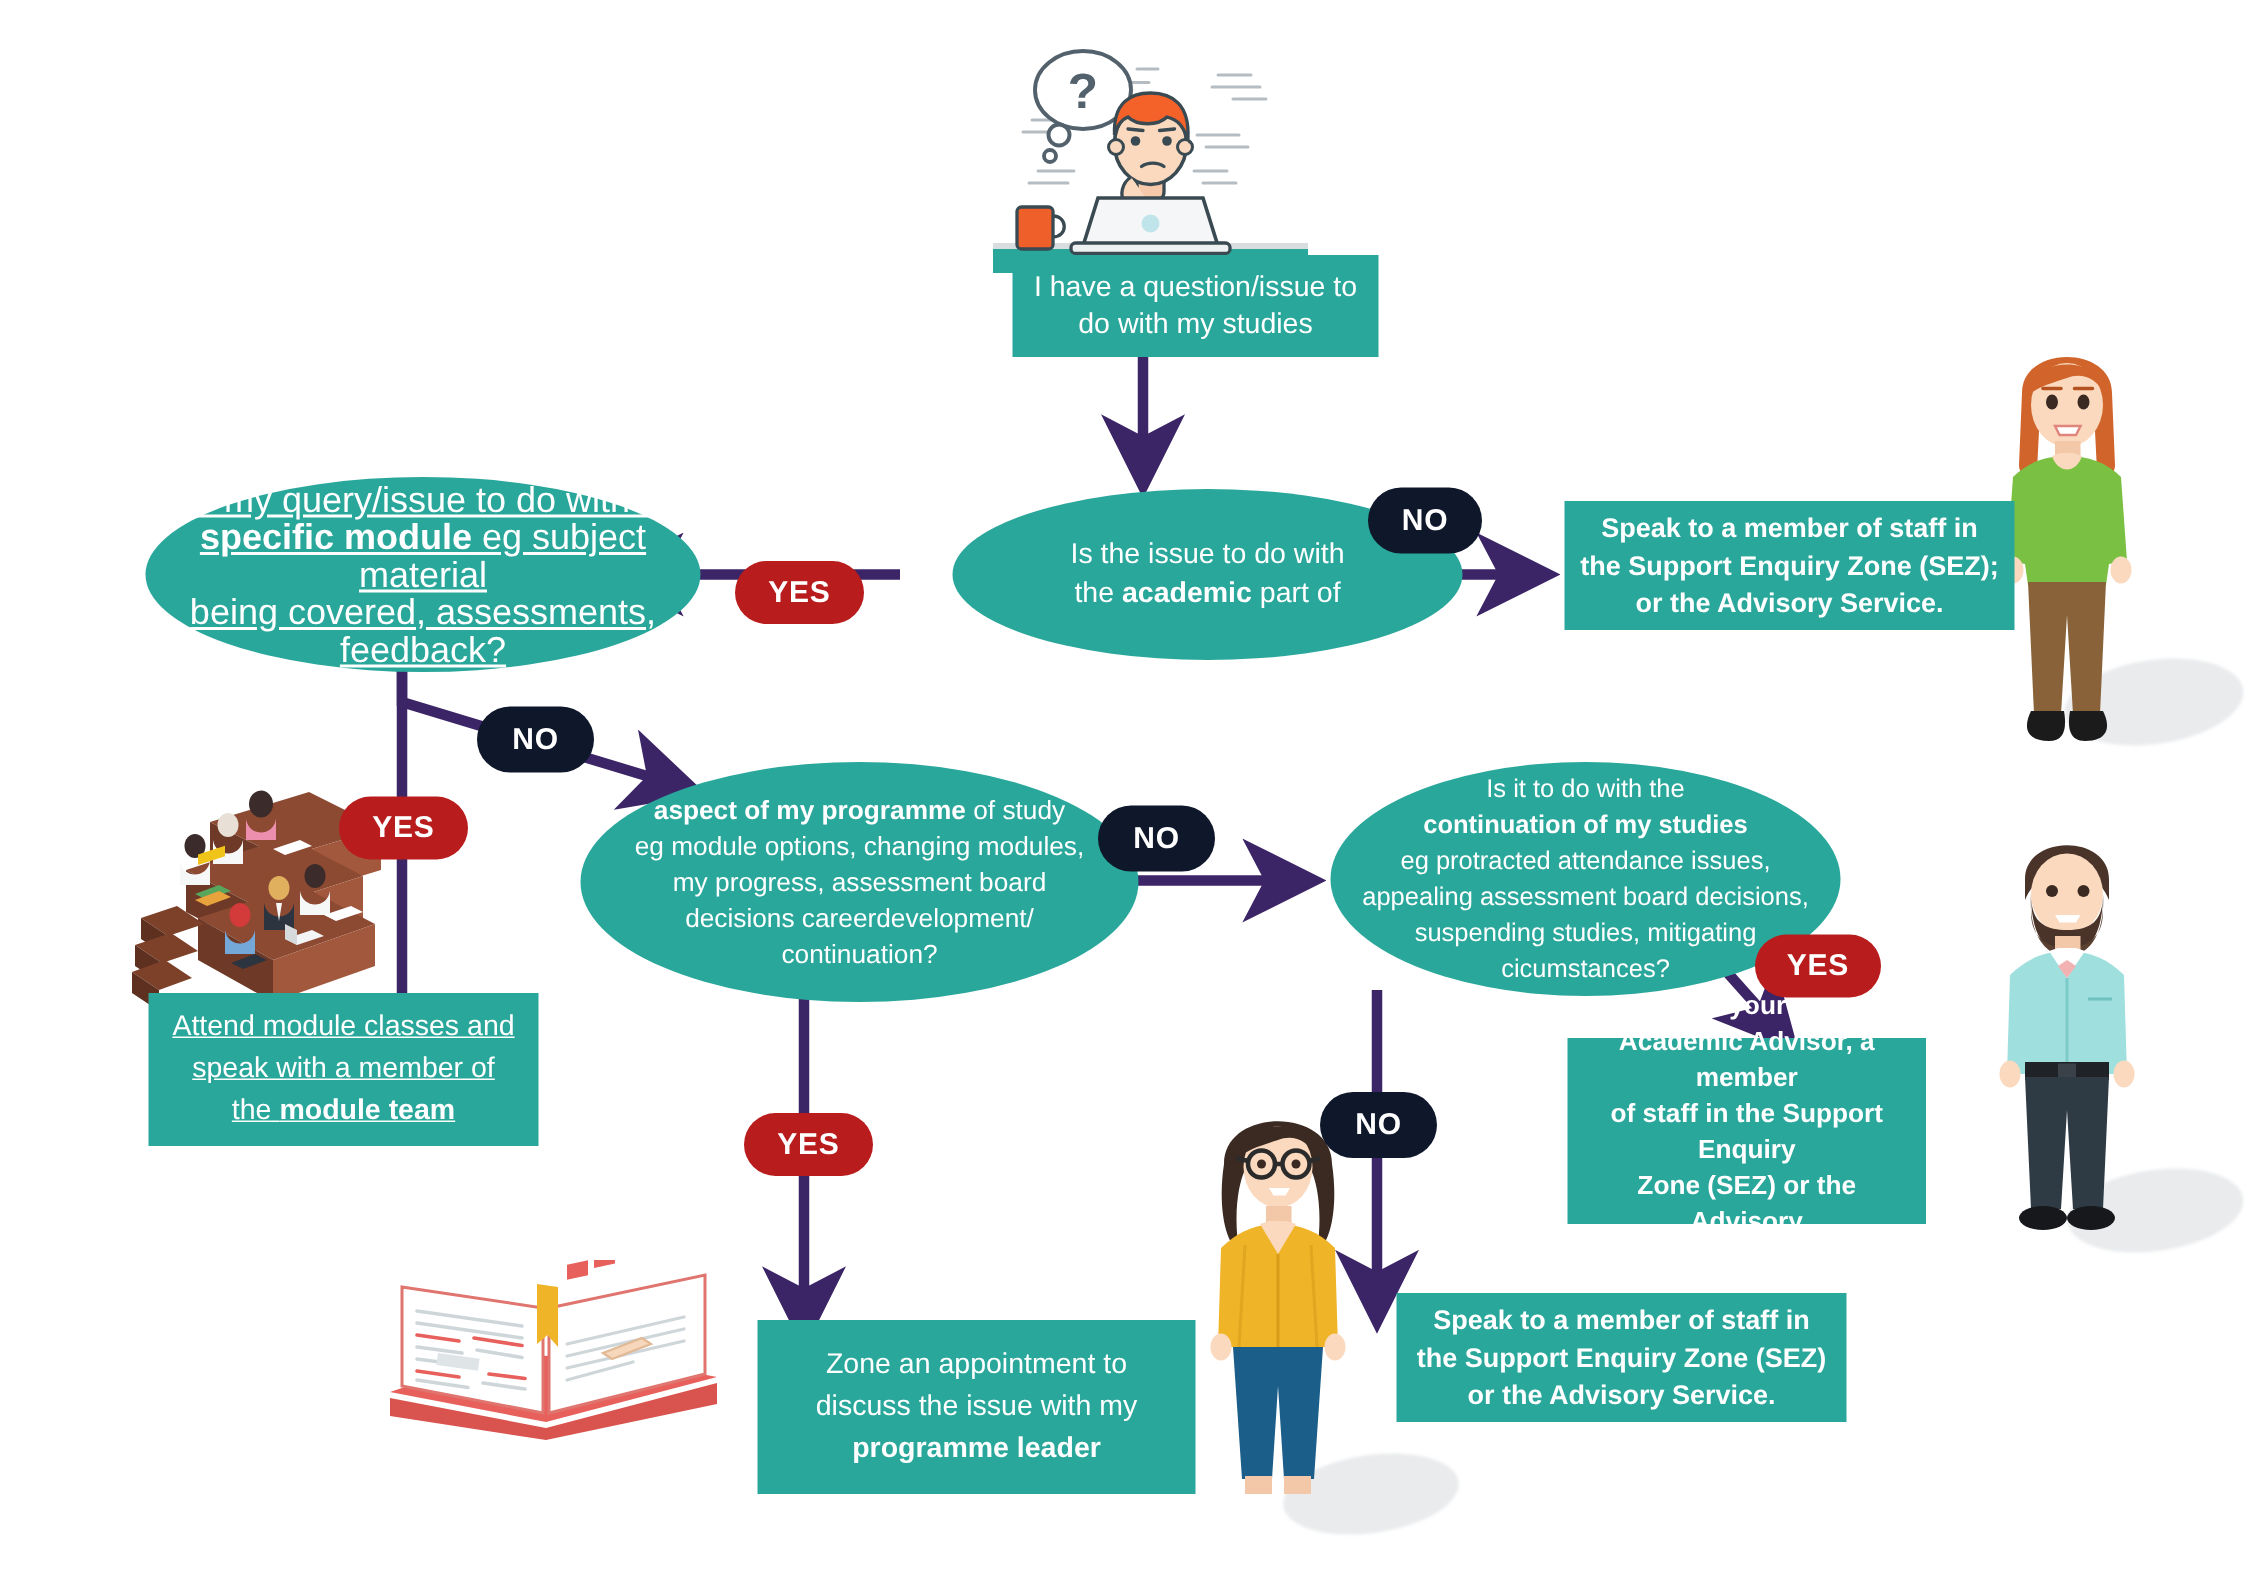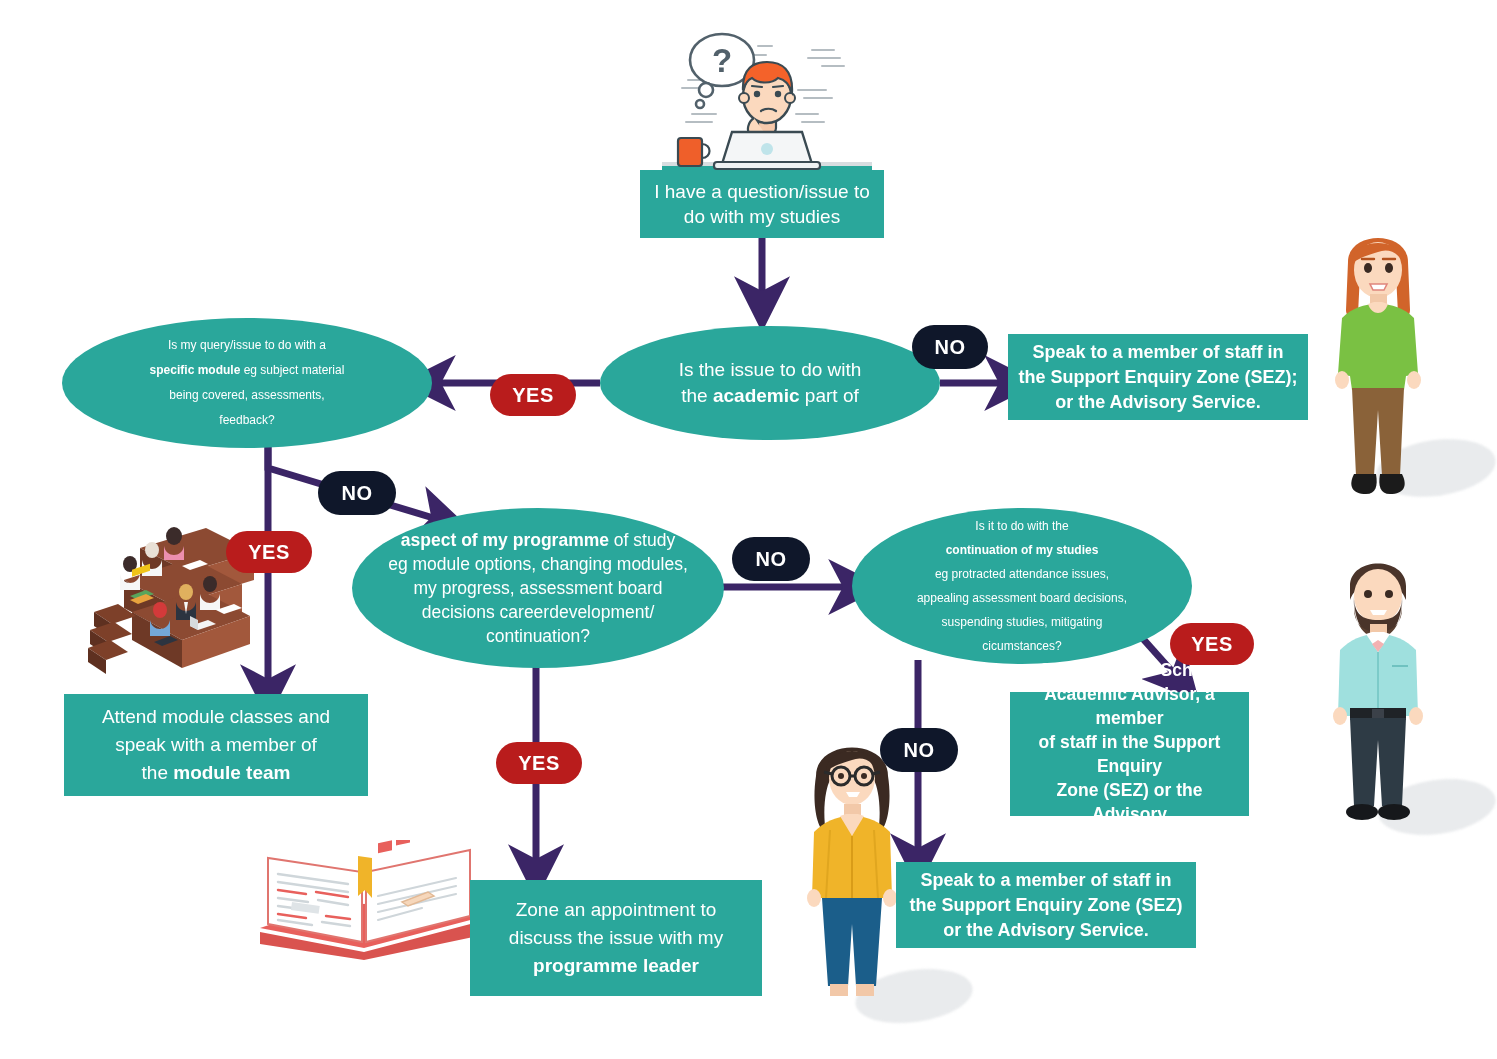--- a/index.html
+++ b/index.html
@@ -17,20 +17,21 @@
   #edges{position:absolute;left:0;top:0;width:1497px;height:1059px;}
   .node{
     position:absolute;
     box-sizing:border-box;
     display:flex;
     align-items:center;
     justify-content:center;
     text-align:center;
     color:#ffffff;
     background:#2aa79b;
+    margin-left:35px;
   }
   .node .inner{width:100%;padding:0 10px;box-sizing:border-box;}
   .rect{}
   .ellipse{border-radius:50%;}
   .t-bold{font-weight:700;}
   .badge{
     position:absolute;
     display:flex;
     align-items:center;
     justify-content:center;
@@ -341,21 +342,21 @@
   <div class="node ellipse" style="left:600px;top:326px;width:340px;height:114px;">
     <div class="inner" style="font-size:19px;line-height:26px;">
       <div>Is the issue to do with</div>
       <div>
         <span>the </span><b>academic</b><span> part of</span>
       </div>
     </div>
   </div>
 
   <div class="node ellipse" style="left:62px;top:318px;width:370px;height:130px;">
-    <div class="inner" style="font-size:12px;line-height:25px;">
+    <div class="inner" style="font-size:24px;line-height:25px;text-decoration:underline;">
       <div>Is my query/issue to do with a</div>
       <div>
         <b>specific module</b><span> eg subject material</span>
       </div>
       <div>being covered, assessments,</div>
       <div>feedback?</div>
     </div>
   </div>
 
   <div class="node rect" style="left:1008px;top:334px;width:300px;height:86px;">
@@ -372,31 +373,31 @@
         <b>aspect of my programme</b><span> of study</span>
       </div>
       <div>eg module options, changing modules,</div>
       <div>my progress, assessment board</div>
       <div>decisions careerdevelopment/</div>
       <div>continuation?</div>
     </div>
   </div>
 
   <div class="node ellipse" style="left:852px;top:508px;width:340px;height:156px;">
-    <div class="inner" style="font-size:12px;line-height:24px;">
+    <div class="inner" style="font-size:17px;line-height:24px;">
       <div>Is it to do with the</div>
       <div><b>continuation of my studies</b></div>
       <div>eg protracted attendance issues,</div>
       <div>appealing assessment board decisions,</div>
       <div>suspending studies, mitigating</div>
       <div>cicumstances?</div>
     </div>
   </div>
 
-  <div class="node rect" style="left:64px;top:694px;width:304px;height:102px;">
+  <div class="node rect" style="left:64px;top:662px;width:260px;height:102px;text-decoration:underline;">
     <div class="inner" style="font-size:19px;line-height:28px;">
       <div>Attend module classes and</div>
       <div>speak with a member of</div>
       <div>
         <span>the </span><b>module team</b>
       </div>
     </div>
   </div>
 
   <div class="node rect" style="left:1010px;top:692px;width:239px;height:124px;">

